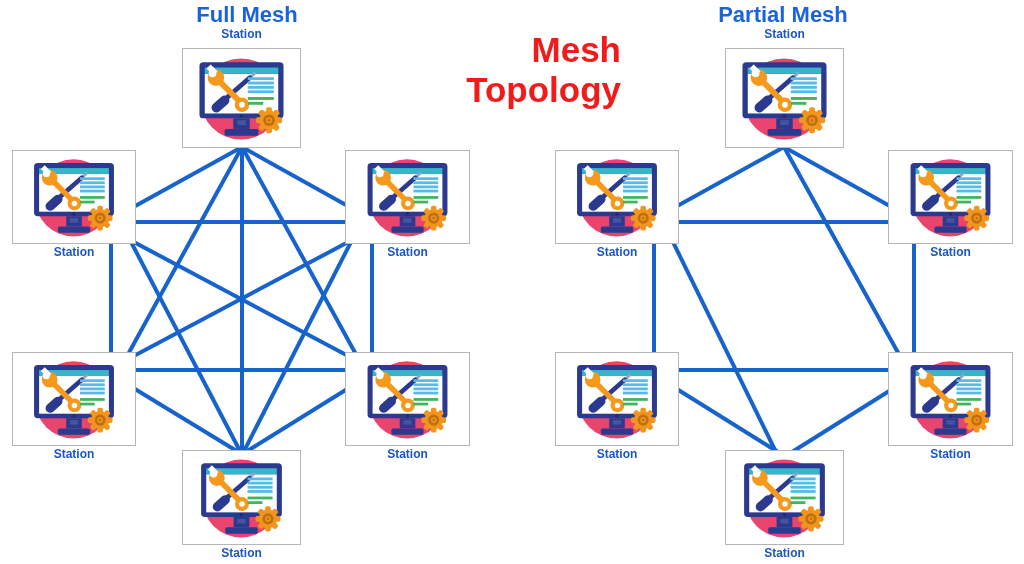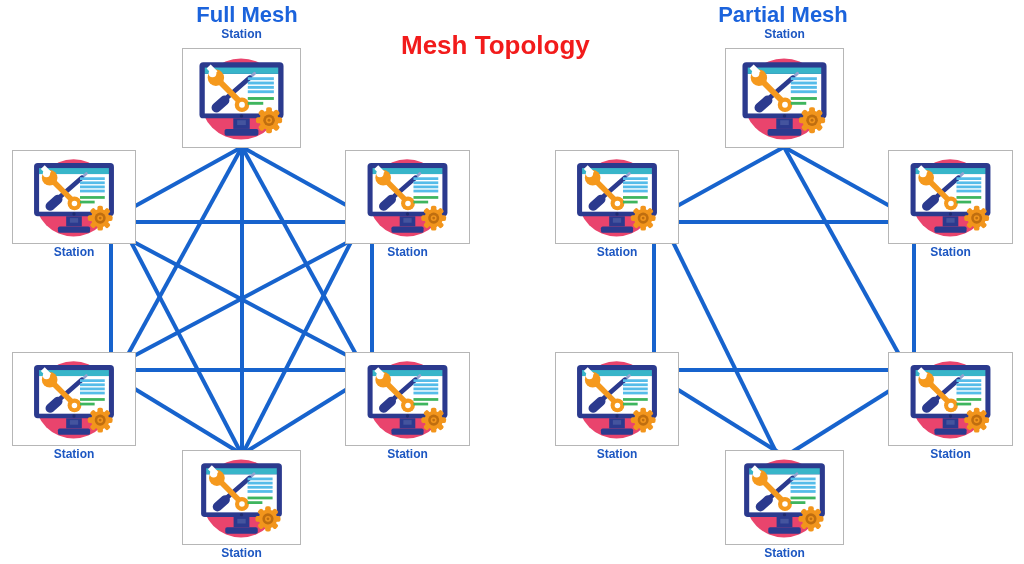--- a/index.html
+++ b/index.html
@@ -15,22 +15,22 @@
   .station-box svg{position:absolute;left:1px;top:1px;width:calc(100% - 2px);height:calc(100% - 2px);}
   .station-label{
     position:absolute;z-index:2;width:150px;text-align:center;
     font-weight:bold;font-size:12px;color:var(--label-color,#1d57c2);
   }
   .diagram-title{
     position:absolute;z-index:3;width:220px;text-align:center;
     font-weight:bold;font-size:22px;color:var(--diagram-title-color,#1b63dc);
   }
   #main-title{
-    position:absolute;z-index:3;left:401px;top:30px;width:220px;text-align:left;
-    font-weight:bold;font-size:26px;color:var(--main-title-color,#f21b1b);
+    position:absolute;z-index:3;left:401px;top:30px;width:220px;text-align:right;
+    font-weight:bold;font-size:35px;color:var(--main-title-color,#f21b1b);
   }
 </style>
 </head>
 <body>
 
 <div id="canvas">
   <svg id="edges-svg" width="1024" height="564">
       <line x1="242" y1="147" x2="128" y2="210" stroke="#1763cd" stroke-width="4"></line>
       <line x1="242" y1="147" x2="355" y2="210" stroke="#1763cd" stroke-width="4"></line>
       <line x1="242" y1="147" x2="126" y2="358" stroke="#1763cd" stroke-width="4"></line>

